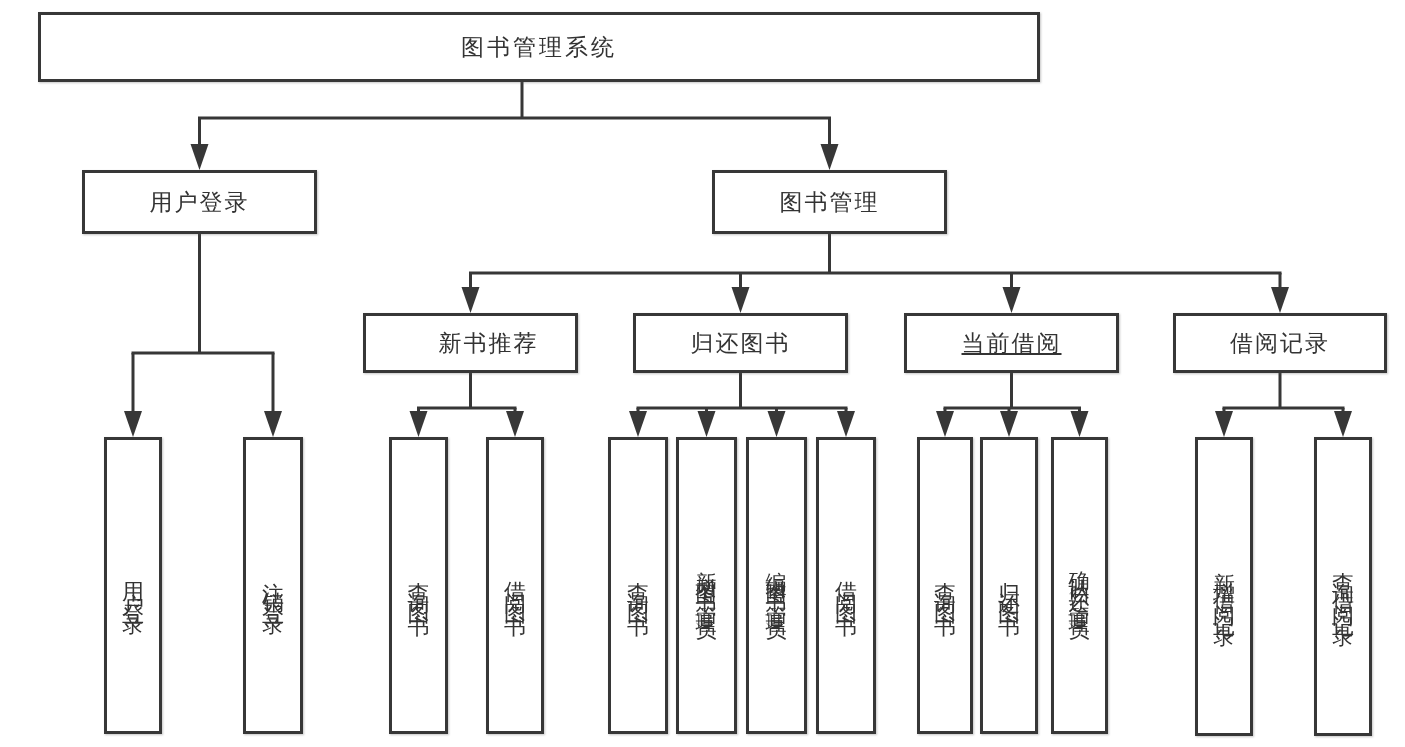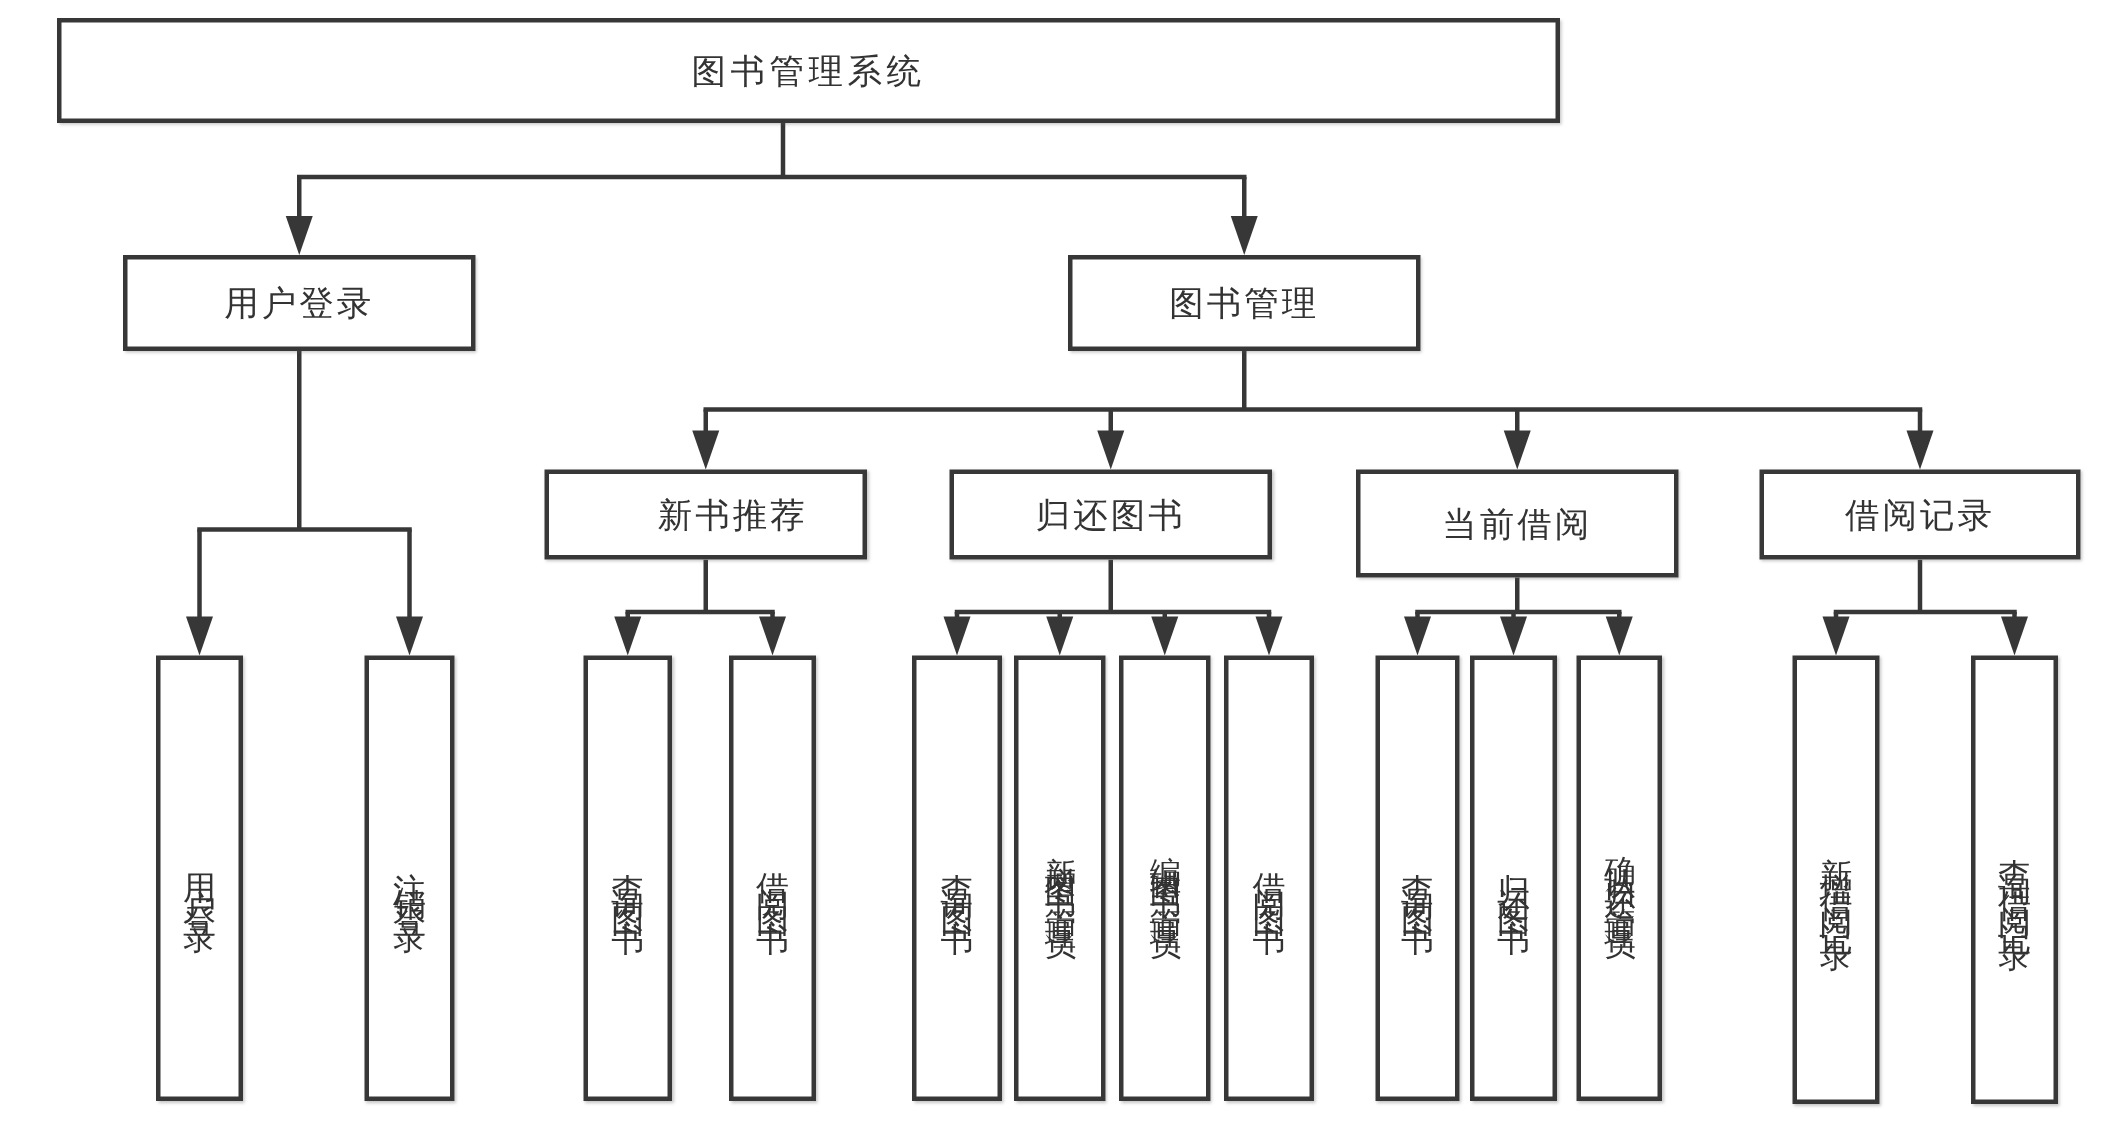--- a/index.html
+++ b/index.html
@@ -120,21 +120,21 @@
       <line x1="1224" y1="408" x2="1224" y2="417" stroke="#373737" stroke-width="3"></line>
       <polygon points="1215,411 1233,411 1224,437" fill="#373737"></polygon>
       <line x1="1343" y1="408" x2="1343" y2="417" stroke="#373737" stroke-width="3"></line>
       <polygon points="1334,411 1352,411 1343,437" fill="#373737"></polygon>
     </svg>
 <div class="node title" style="left: 21px; top: 12px; width: 1002px; height: 70px; margin-left: 17px;">图书管理系统</div>
     <div class="node" style="left: 82px; top: 170px; width: 235px; height: 64px;">用户登录</div>
     <div class="node" style="left: 712px; top: 170px; width: 235px; height: 64px;">图书管理</div>
     <div class="node" style="left: 363px; top: 313px; width: 215px; height: 60px; padding-left: 36px;">新书推荐</div>
     <div class="node" style="left: 633px; top: 313px; width: 215px; height: 60px;">归还图书</div>
-    <div class="node" style="left: 904px; top: 313px; width: 215px; height: 72px;">当前借阅</div>
+    <div class="node" style="left: 904px; top: 313px; width: 215px; height: 60px; text-decoration: underline;">当前借阅</div>
     <div class="node" style="left: 1173px; top: 313px; width: 214px; height: 60px; text-align: right;">借阅记录</div>
     <div class="node v" style="left: 104px; top: 437px; width: 58px; height: 297px;">用户登录</div>
     <div class="node v" style="left: 243px; top: 437px; width: 60px; height: 297px;">注销登录</div>
     <div class="node v" style="left: 389px; top: 437px; width: 59px; height: 297px;">查询图书</div>
     <div class="node v" style="left: 486px; top: 437px; width: 58px; height: 297px;">借阅图书</div>
     <div class="node v" style="left: 608px; top: 437px; width: 60px; height: 297px;">查询图书</div>
     <div class="node v long" style="left: 676px; top: 437px; width: 61px; height: 297px;">新增图书（管理员）</div>
     <div class="node v long" style="left: 746px; top: 437px; width: 61px; height: 297px;">编辑图书（管理员）</div>
     <div class="node v" style="left: 816px; top: 437px; width: 60px; height: 297px;">借阅图书</div>
     <div class="node v" style="left: 917px; top: 437px; width: 56px; height: 297px;">查询图书</div>

